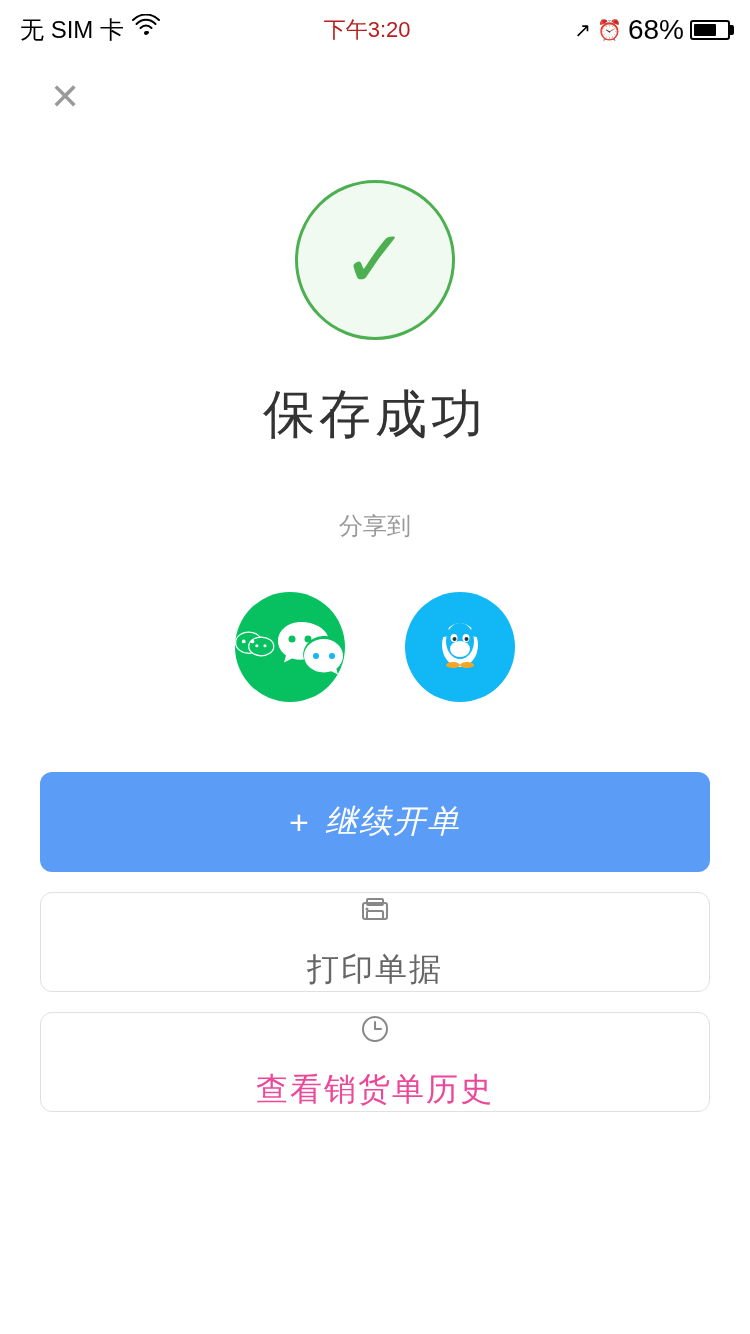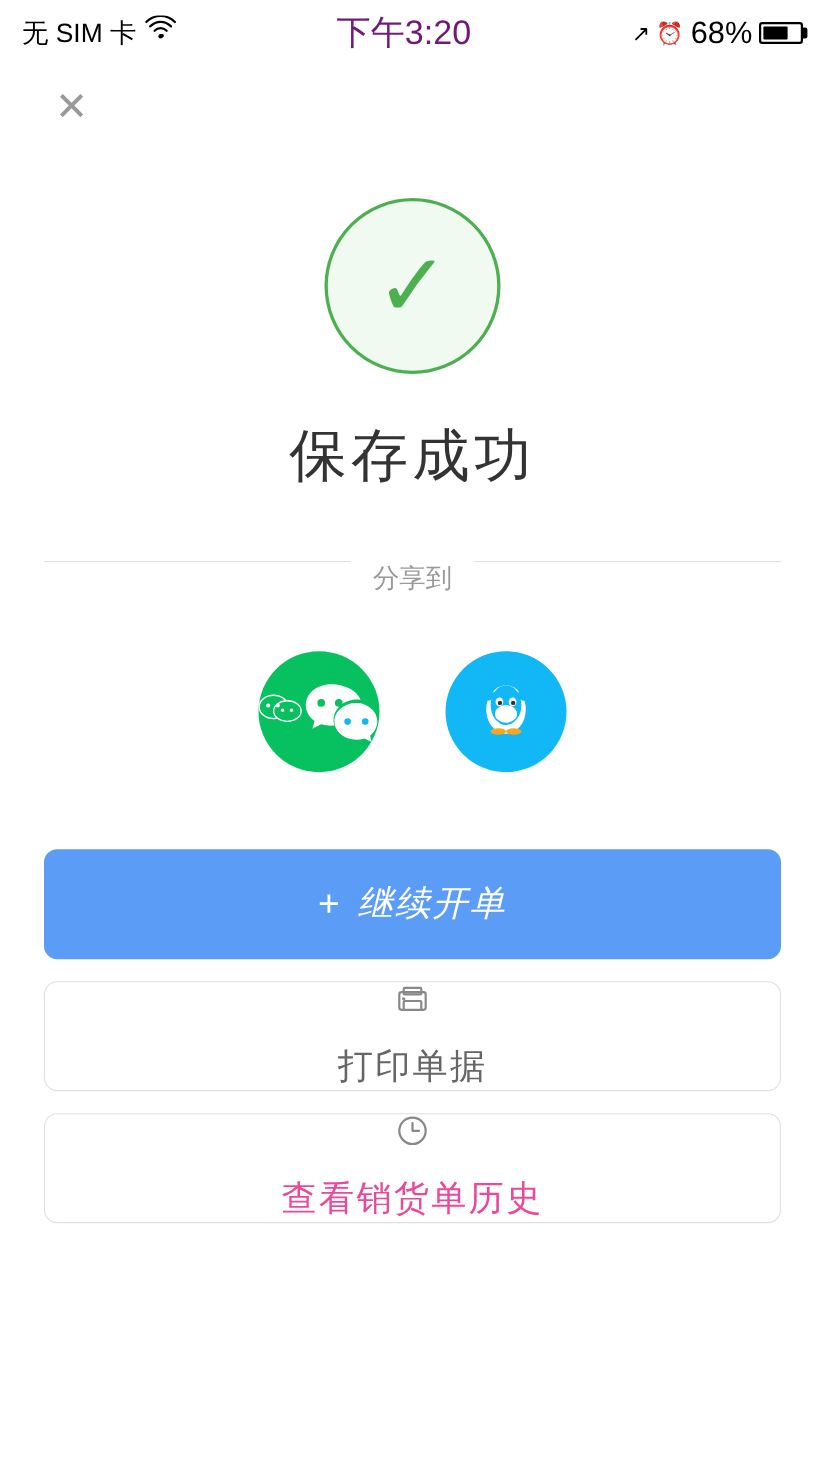--- a/index.html
+++ b/index.html
@@ -29,23 +29,23 @@
     }
 
     .status-left {
       display: flex;
       gap: 8px;
       font-size: 24px;
       color: #000;
     }
 
     .status-center {
-      font-size: 31px;
+      font-size: 22px;
       font-weight: 500;
-      color: #701a75;
+      color: #b91c1c;
     }
 
     .status-right {
       display: flex;
       align-items: center;
       gap: 6px;
       font-size: 22px;
       color: #000;
     }
 
@@ -133,21 +133,23 @@
       font-weight: 400;
       color: #333;
       margin-bottom: 60px;
       letter-spacing: 4px;
     }
 
     
     .share-section {
       width: 100%;
       display: flex;
+      align-items: center;
       margin-bottom: 50px;
+      flex-direction: column;
     }
 
     .divider-line {
       flex: 1;
       height: 1px;
       background: #e0e0e0;
     }
 
     .share-label {
       font-size: 24px;

